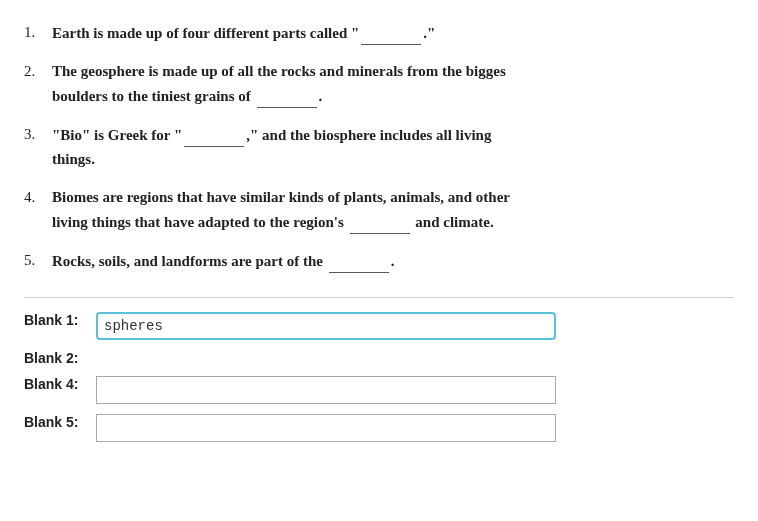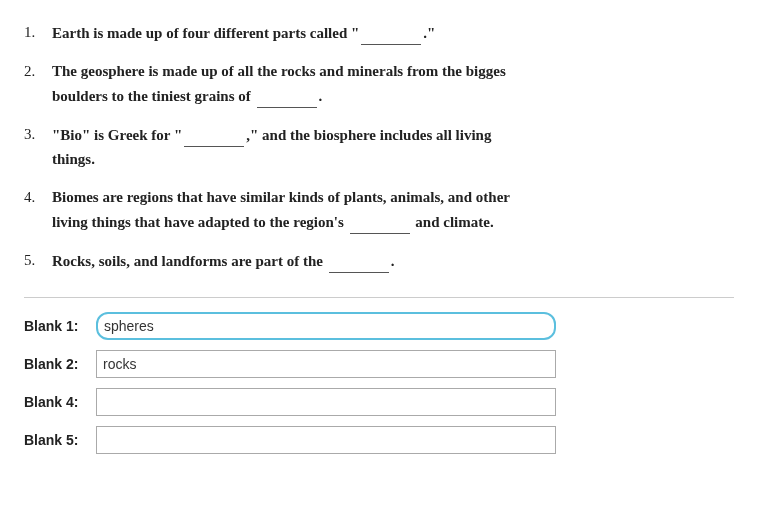--- a/index.html
+++ b/index.html
@@ -50,21 +50,21 @@
     }
 
     .blanks-section {
       border-top: 1px solid #cccccc;
       padding-top: 14px;
       margin-top: 10px;
     }
 
     .blank-row {
       display: flex;
-      align-items: center;
+      align-items: flex-start;
       margin-bottom: 10px;
     }
 
     .blank-label {
       font-weight: bold;
       font-family: Arial, sans-serif;
       font-size: 14px;
       min-width: 72px;
       color: #222;
     }
@@ -77,21 +77,22 @@
       padding: 2px 6px;
       font-size: 14px;
       font-family: Arial, sans-serif;
       color: #333;
       outline: none;
       background: #fff;
     }
 
     .blank-input.active {
       border: 2px solid #5bbfde;
-      border-radius: 12px;
+      border-radius: 4px;
+      font-family: Liberation Mono, monospace;
     }
   </style>
 </head>
 <body>
 
 <ol class="questions-list">
 
   <li class="question-item">
     <span class="question-number">1.</span>
     <span class="question-text">
@@ -133,21 +134,20 @@
 
 <div class="blanks-section">
 
   <div class="blank-row">
     <span class="blank-label">Blank 1:</span>
     <input class="blank-input active" type="text" value="spheres" style="">
   </div>
 
   <div class="blank-row">
     <span class="blank-label">Blank 2:</span>
-    <input class="blank-input" type="text" value="rocks" style="">
   </div>
 
 
   <div class="blank-row">
     <span class="blank-label">Blank 4:</span>
     <input class="blank-input" type="text" style="">
   </div>
 
   <div class="blank-row">
     <span class="blank-label">Blank 5:</span>

